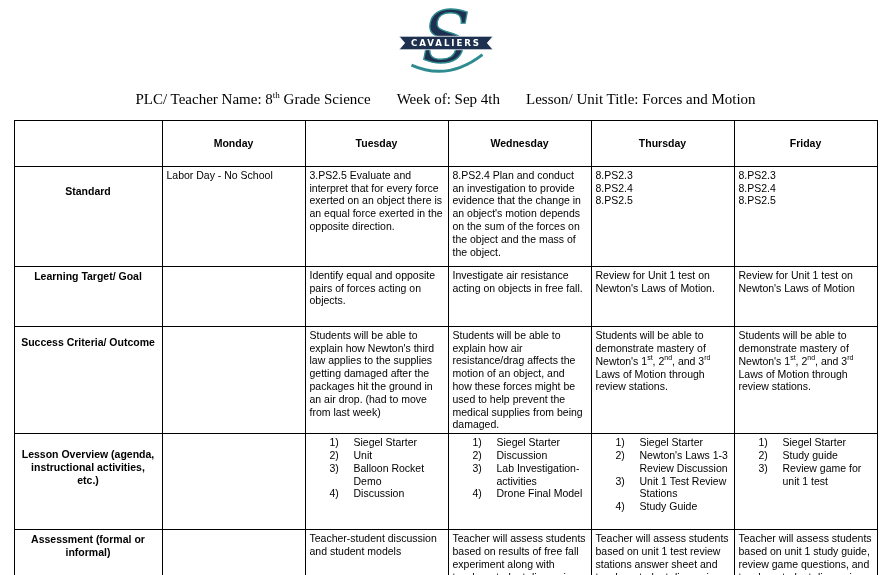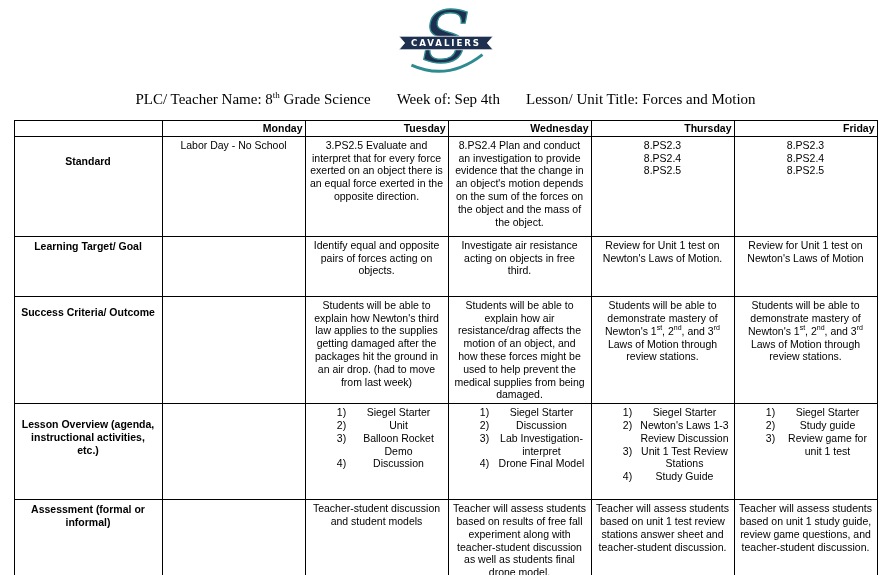--- a/index.html
+++ b/index.html
@@ -26,23 +26,23 @@
   .title .seg{margin:0 13px;}
   .title sup{font-size:9px;}
   
   table{
     border-collapse:collapse;table-layout:fixed;width:864px;
     margin:12px auto 0;
   }
   col.c0{width:148px;} col.cd{width:143px;}
   th,td{
     border:1px solid #000;vertical-align:top;padding:2px 4px;
-    font-size:10.5px;line-height:1.22;text-align:center;
+    font-size:10.5px;line-height:1.22;text-align:left;
   }
-  th{text-align:right;font-weight:bold;padding:1px 2px;height:12px;}
+  th{text-align:center;font-weight:bold;padding:16px 2px;height:12px;}
   td{white-space:pre-line;}
   td.lbl{font-weight:bold;text-align:center;white-space:normal;padding:3px 6px;}
   tr.r0{height:100px;} tr.r1{height:60px;} tr.r2{height:94px;}
   tr.r3{height:96px;}  tr.r4{height:80px;}
   tr.r0 td.lbl{padding-top:18px;}
   tr.r2 td.lbl{padding-top:9px;}
   tr.r3 td.lbl{padding-top:14px;text-align:center;}
   
   .li{display:flex;padding-left:20px;white-space:normal;}
   .ln{flex:none;width:24px;}
@@ -96,21 +96,21 @@
 8.PS2.4
 8.PS2.5</td>
         <td>8.PS2.3
 8.PS2.4
 8.PS2.5</td>
       </tr>
       <tr class="r1">
         <td class="lbl">Learning Target/ Goal</td>
         <td></td>
         <td>Identify equal and opposite pairs of forces acting on objects.</td>
-        <td>Investigate air resistance acting on objects in free third.</td>
+        <td>Investigate air resistance acting on objects in free fall.</td>
         <td>Review for Unit 1 test on Newton's Laws of Motion.</td>
         <td>Review for Unit 1 test on Newton's Laws of Motion</td>
       </tr>
       <tr class="r2">
         <td class="lbl">Success Criteria/ Outcome</td>
         <td></td>
         <td>Students will be able to explain how Newton's third law applies to the supplies getting damaged after the packages hit the ground in an air drop.  (had to move from last week)</td>
         <td>Students will be able to explain how air resistance/drag affects the motion of an object, and how these forces might be used to help prevent the medical supplies from being damaged.</td>
         <td>Students will be able to demonstrate mastery of Newton's 1<sup>st</sup>, 2<sup>nd</sup>, and 3<sup>rd</sup> Laws of Motion through review stations.</td>
         <td>Students will be able to demonstrate mastery of Newton's 1<sup>st</sup>, 2<sup>nd</sup>, and 3<sup>rd</sup> Laws of Motion through review stations.</td>
@@ -132,21 +132,21 @@
               <span class="lt">Discussion</span>
             </div></td>
         <td><div class="li">
               <span class="ln">1)</span>
               <span class="lt">Siegel Starter</span>
             </div><div class="li">
               <span class="ln">2)</span>
               <span class="lt">Discussion</span>
             </div><div class="li">
               <span class="ln">3)</span>
-              <span class="lt">Lab Investigation- interpret</span>
+              <span class="lt">Lab Investigation- activities</span>
             </div><div class="li">
               <span class="ln">4)</span>
               <span class="lt">Drone Final Model</span>
             </div></td>
         <td><div class="li">
               <span class="ln">1)</span>
               <span class="lt">Siegel Starter</span>
             </div><div class="li">
               <span class="ln">2)</span>
               <span class="lt">Newton's Laws 1-3 Review Discussion</span>

